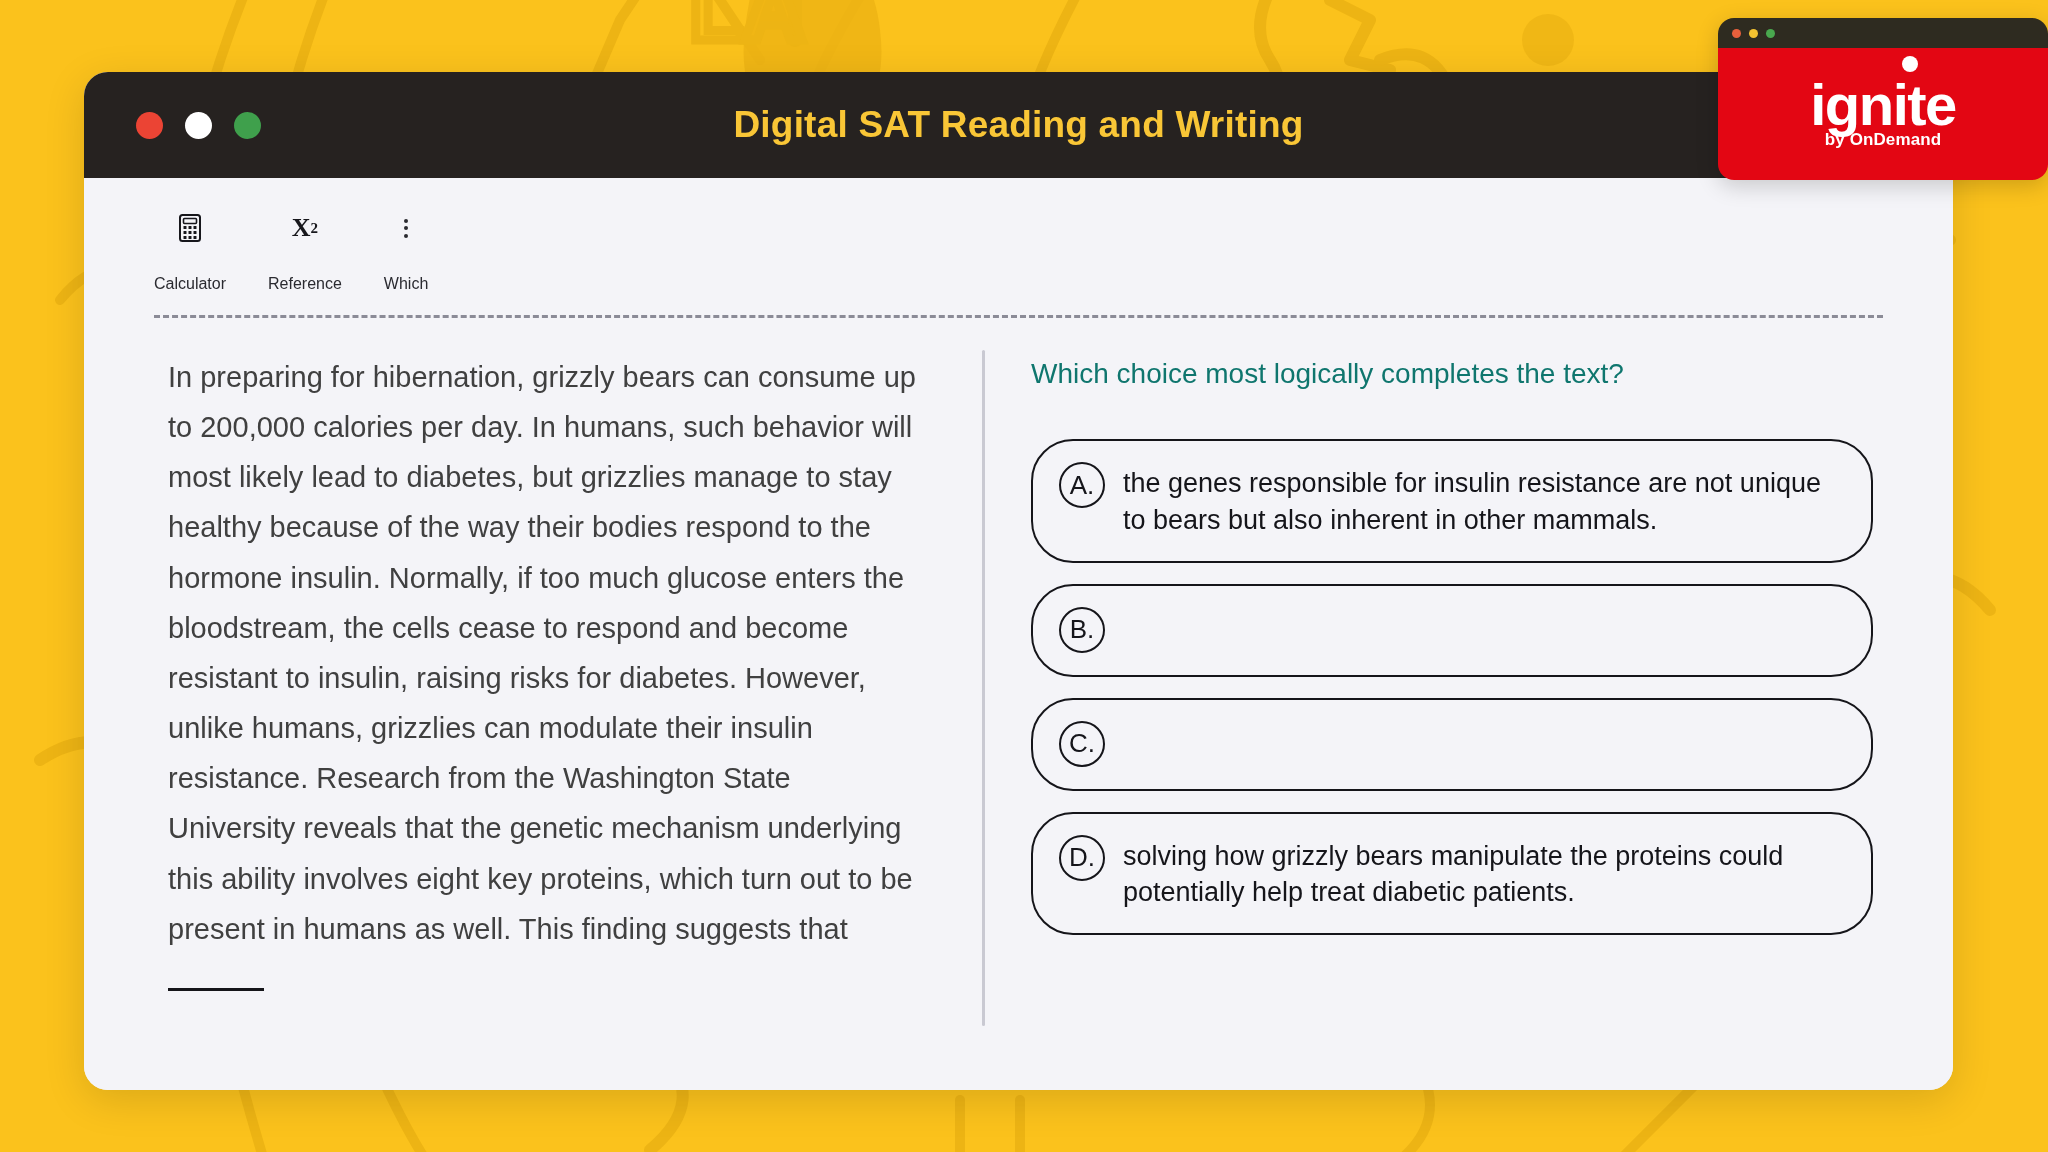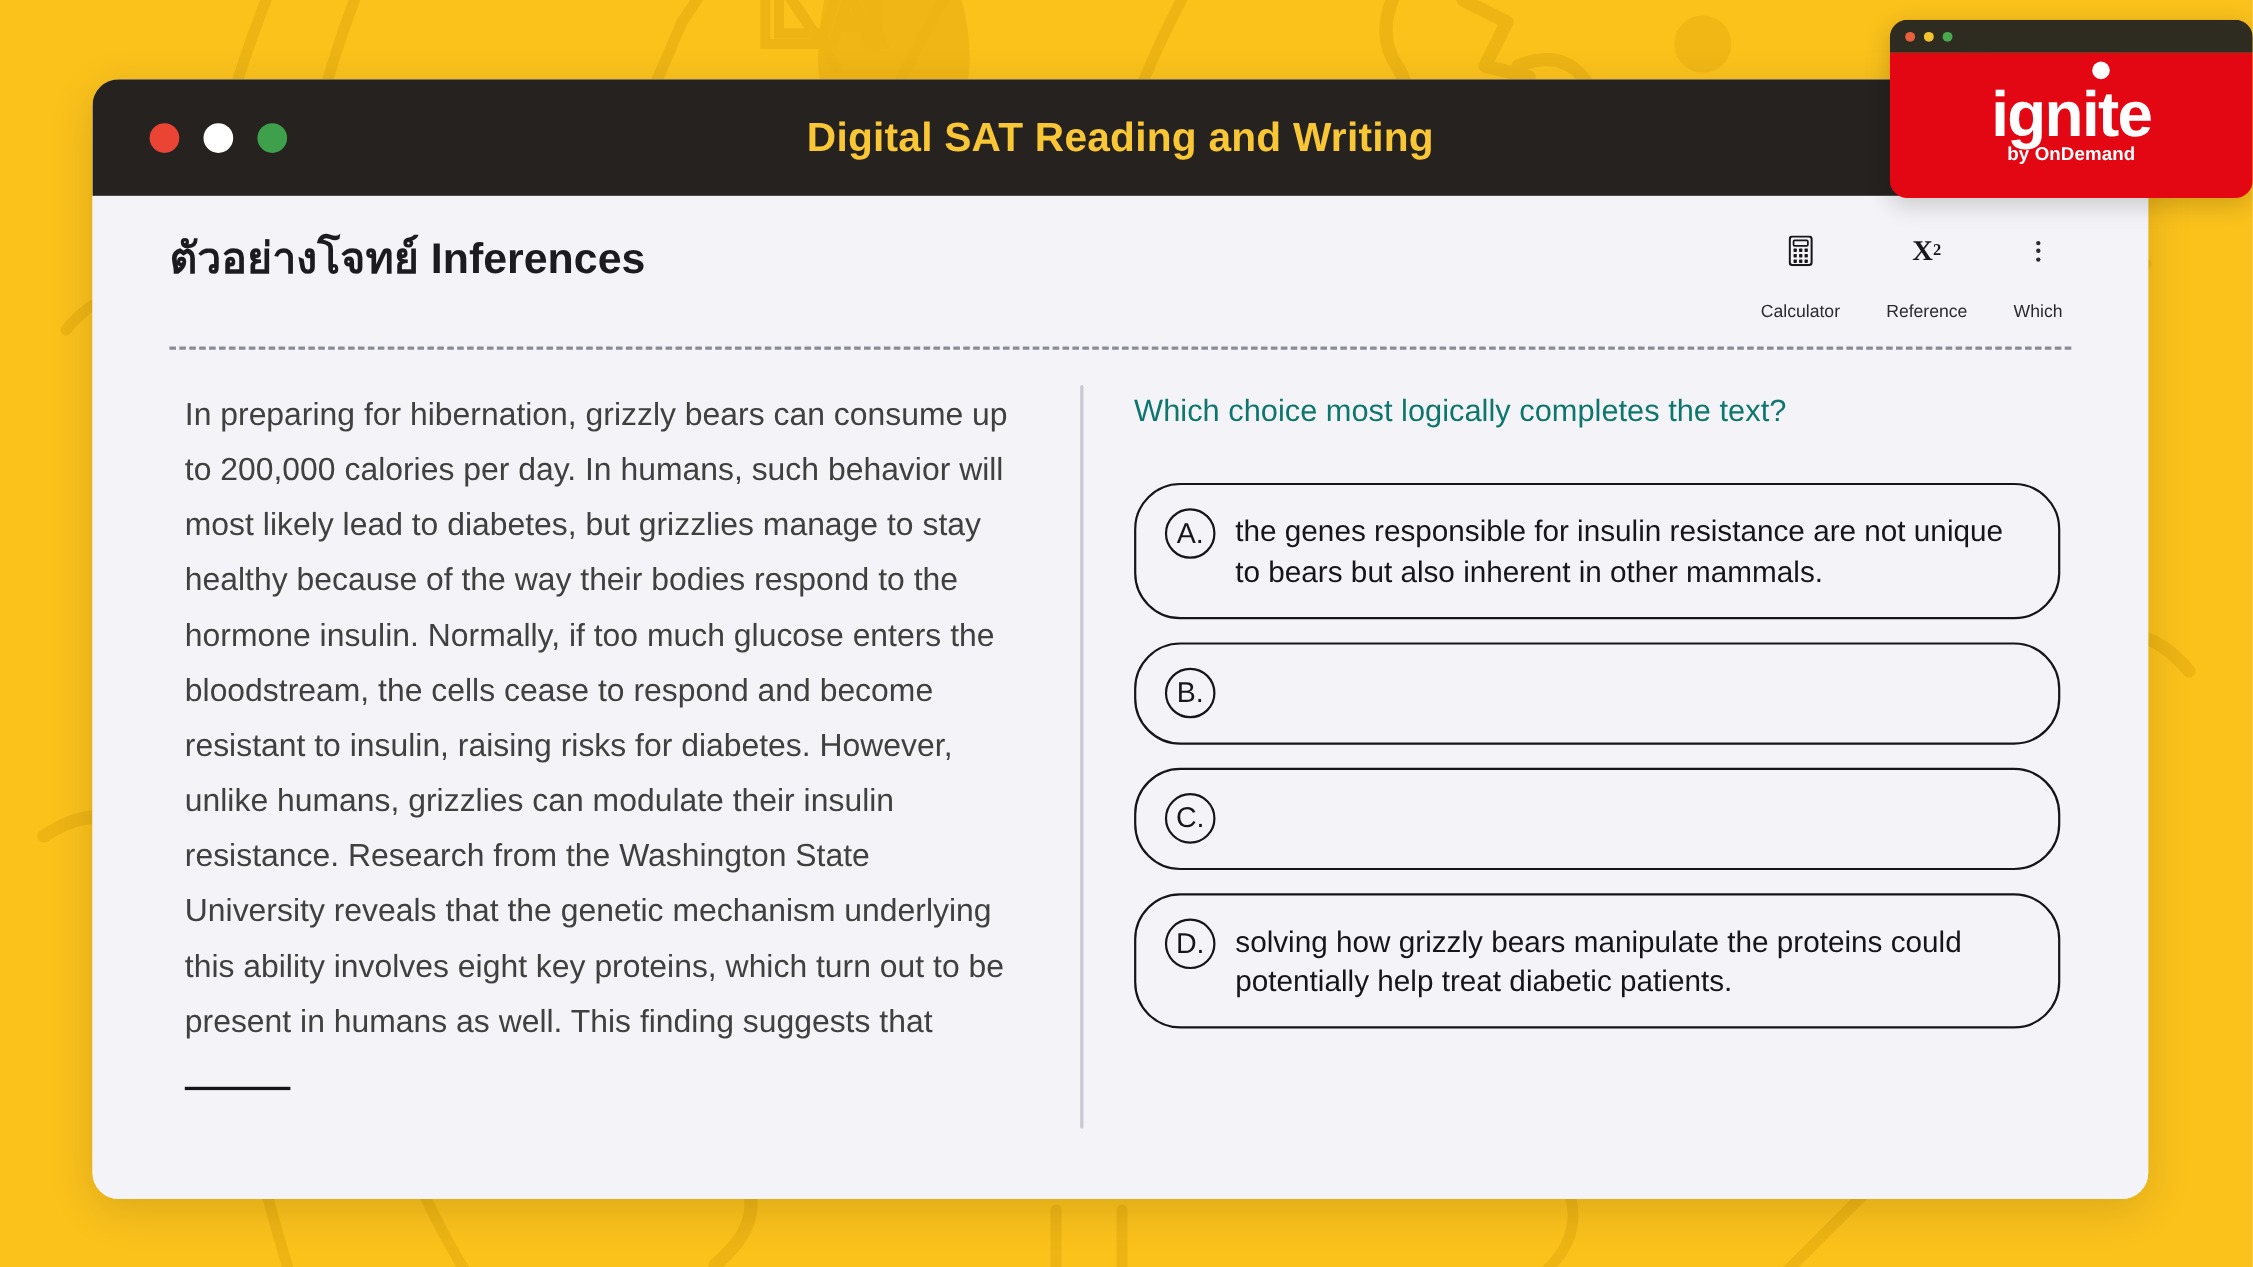--- a/index.html
+++ b/index.html
@@ -300,21 +300,20 @@
       <span class="dot red"></span>
       <span class="dot white"></span>
       <span class="dot green"></span>
     </div>
     <div id="window-title">Digital SAT Reading and Writing</div>
   </div>
 
   <div id="content">
 
     <div id="header-row">
-      <div id="page-title">ตัวอย่างโจทย์ Inferences</div>
 
       <div id="toolbar">
 
         <div class="tool">
           <span class="tool-glyph">
             <svg width="22" height="28" viewBox="0 0 22 28" fill="none" xmlns="http://www.w3.org/2000/svg">
               <rect x="1" y="1" width="20" height="26" rx="2.5" stroke="#17171c" stroke-width="2"></rect>
               <rect x="4.5" y="4.5" width="13" height="5" rx="1" stroke="#17171c" stroke-width="1.6"></rect>
               <g fill="#17171c">
                 <rect x="4.5" y="12" width="3" height="3" rx="0.6"></rect>

